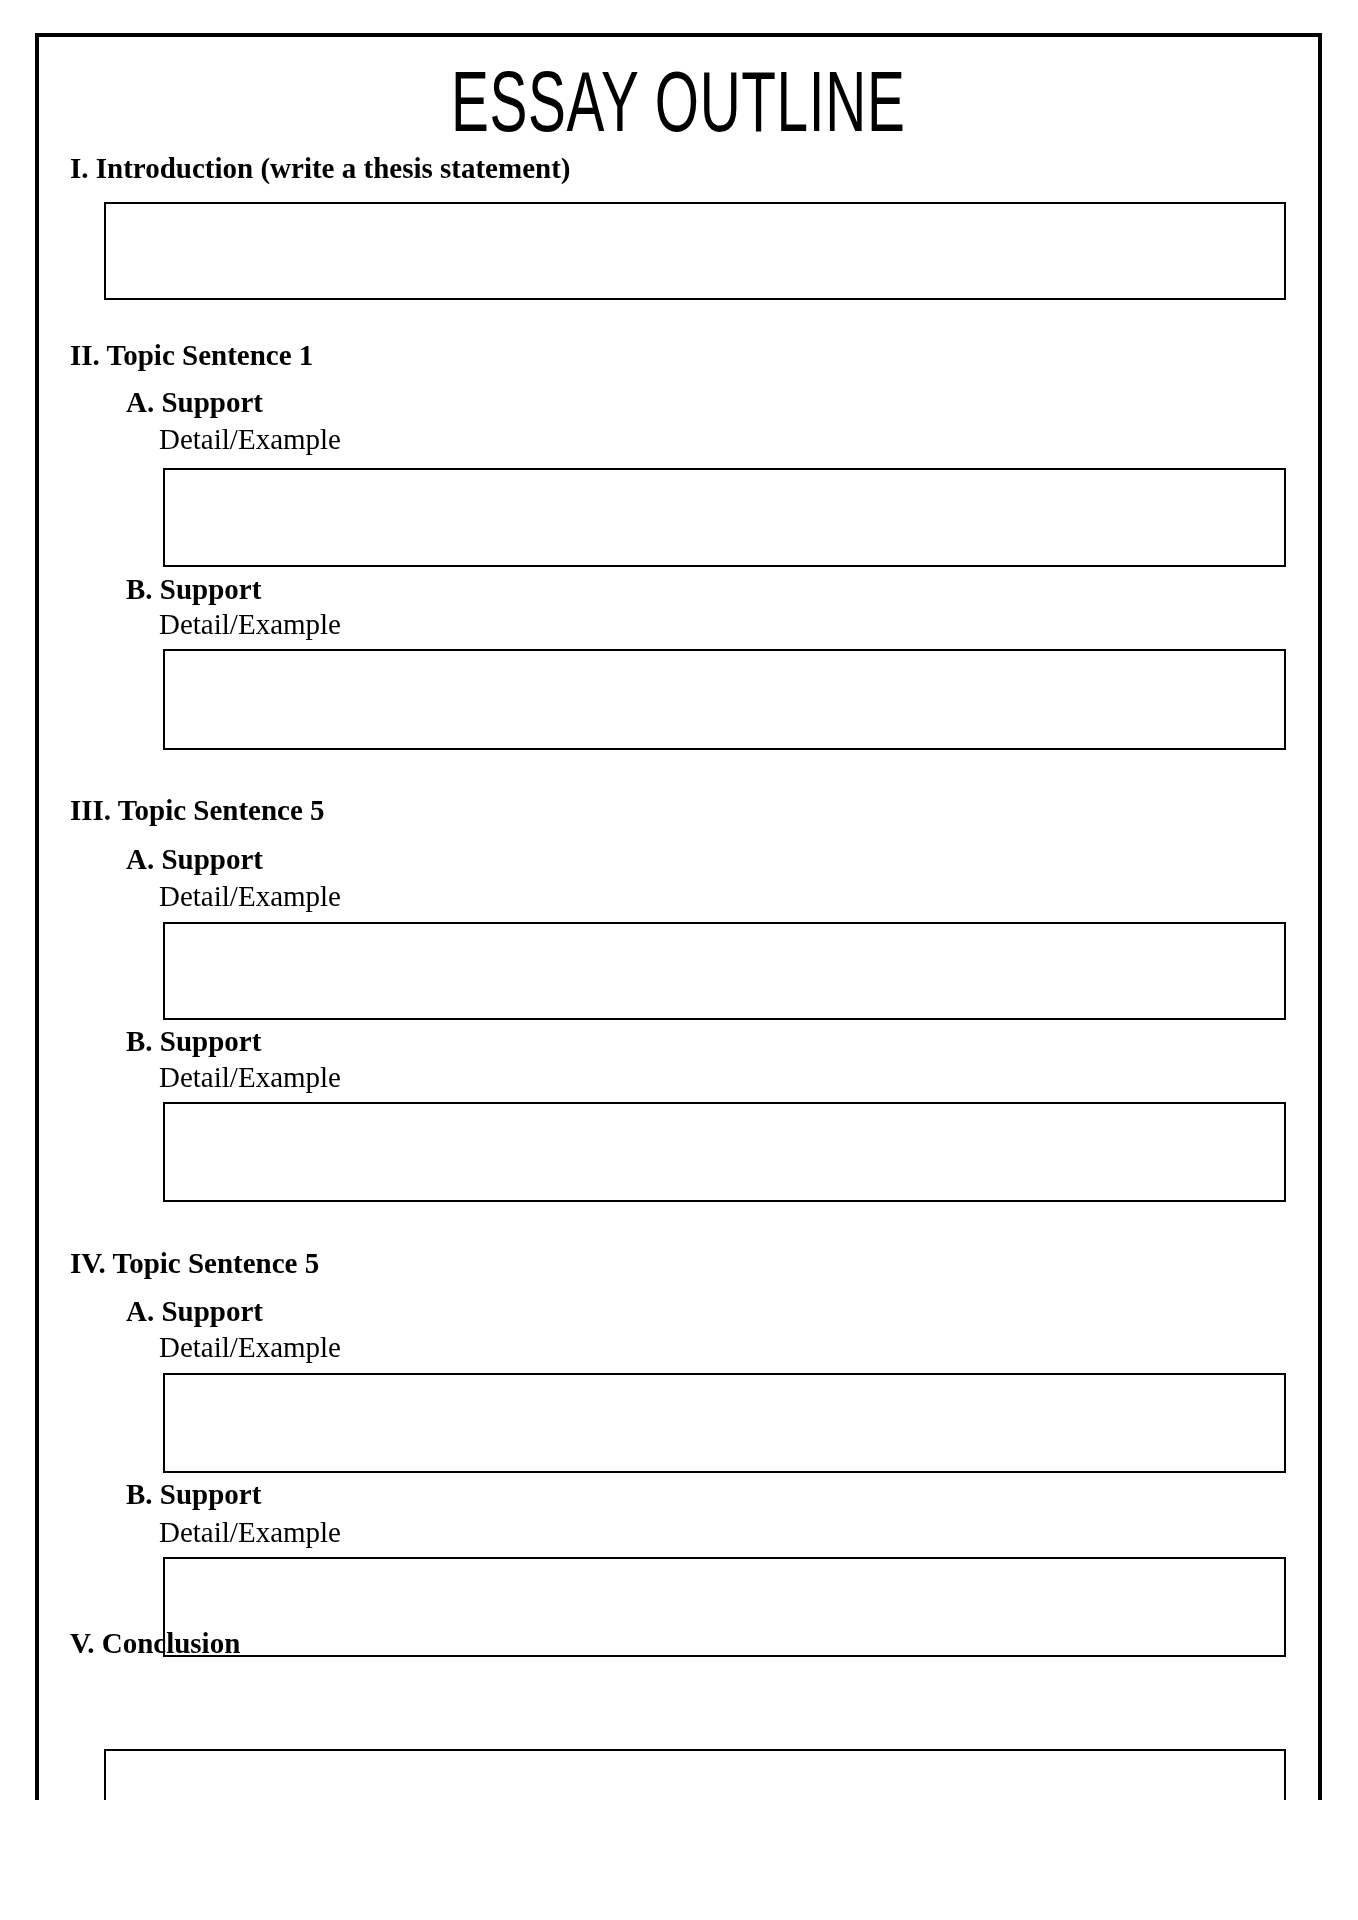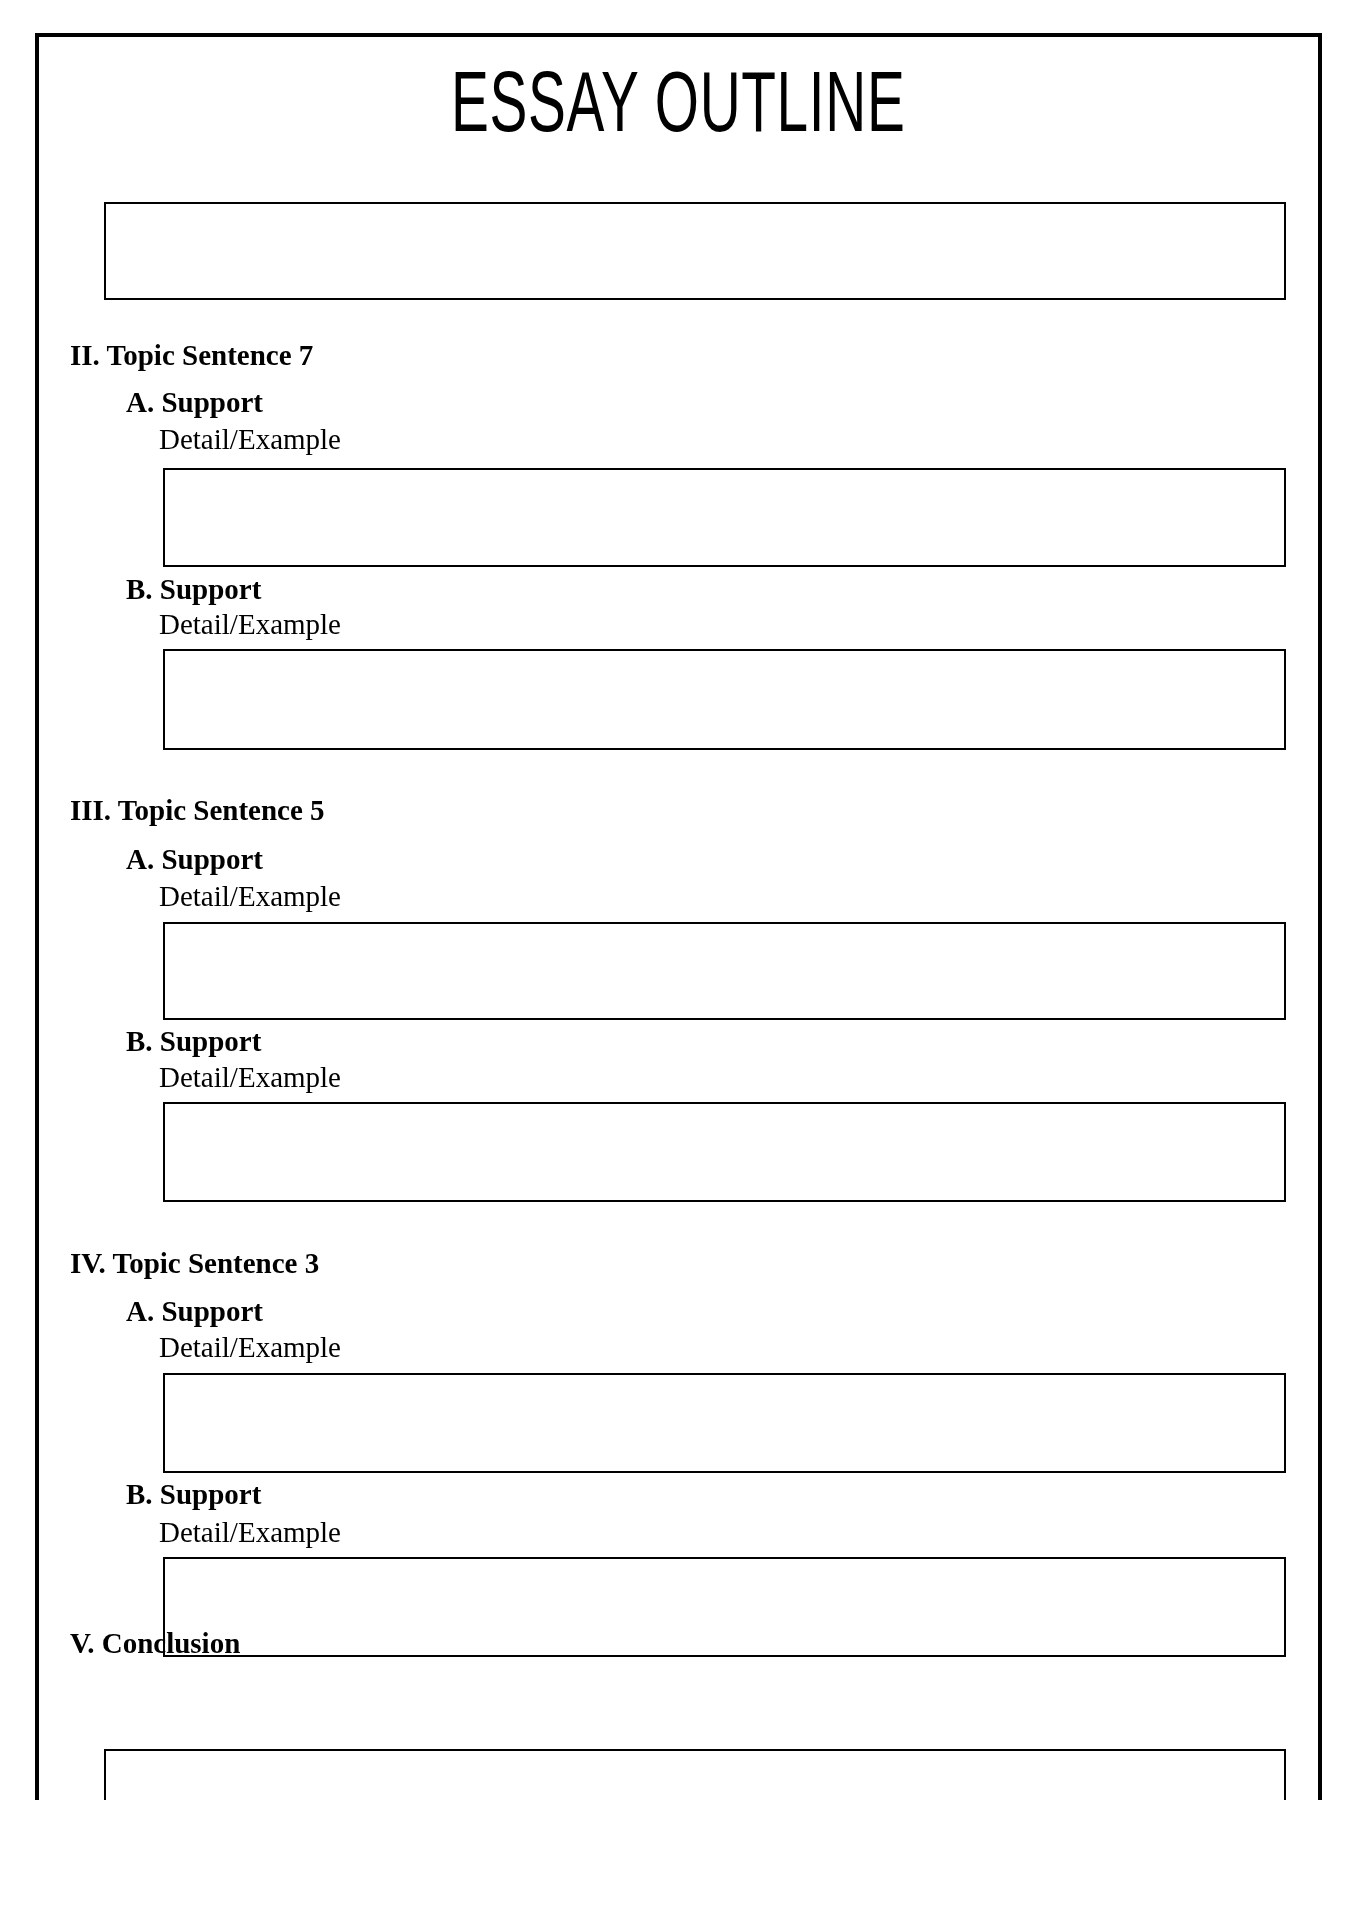--- a/index.html
+++ b/index.html
@@ -80,39 +80,40 @@
 </style>
 </head>
 <body>
 
 <div class="page">
 
   <div class="frame"></div>
 
   <h1 class="title"><span class="title-inner">ESSAY OUTLINE</span></h1>
 
+  <div class="heading" style="top:153px">I. Introduction (write a thesis statement)</div>
   <div class="inputbox wide" style="top:202px;height:98px"></div>
 
-  <div class="heading" style="top:340px">II. Topic Sentence 7</div>
+  <div class="heading" style="top:340px">II. Topic Sentence 1</div>
   <div class="sublabel" style="top:387px">A. Support</div>
   <div class="detail" style="top:424px">Detail/Example</div>
   <div class="inputbox indented" style="top:468px;height:99px"></div>
   <div class="sublabel" style="top:574px">B. Support</div>
   <div class="detail" style="top:609px">Detail/Example</div>
   <div class="inputbox indented" style="top:649px;height:101px"></div>
 
   <div class="heading" style="top:795px">III. Topic Sentence 5</div>
   <div class="sublabel" style="top:844px">A. Support</div>
   <div class="detail" style="top:881px">Detail/Example</div>
   <div class="inputbox indented" style="top:922px;height:98px"></div>
   <div class="sublabel" style="top:1026px">B. Support</div>
   <div class="detail" style="top:1062px">Detail/Example</div>
   <div class="inputbox indented" style="top:1102px;height:100px"></div>
 
-  <div class="heading" style="top:1248px">IV. Topic Sentence 3</div>
+  <div class="heading" style="top:1248px">IV. Topic Sentence 5</div>
   <div class="sublabel" style="top:1296px">A. Support</div>
   <div class="detail" style="top:1332px">Detail/Example</div>
   <div class="inputbox indented" style="top:1373px;height:100px"></div>
   <div class="sublabel" style="top:1479px">B. Support</div>
   <div class="detail" style="top:1517px">Detail/Example</div>
   <div class="inputbox indented" style="top:1557px;height:100px"></div>
 
   <div class="heading" style="top:1628px">V. Conclusion</div>
   <div class="inputbox wide" style="top:1749px;height:98px"></div>
 

